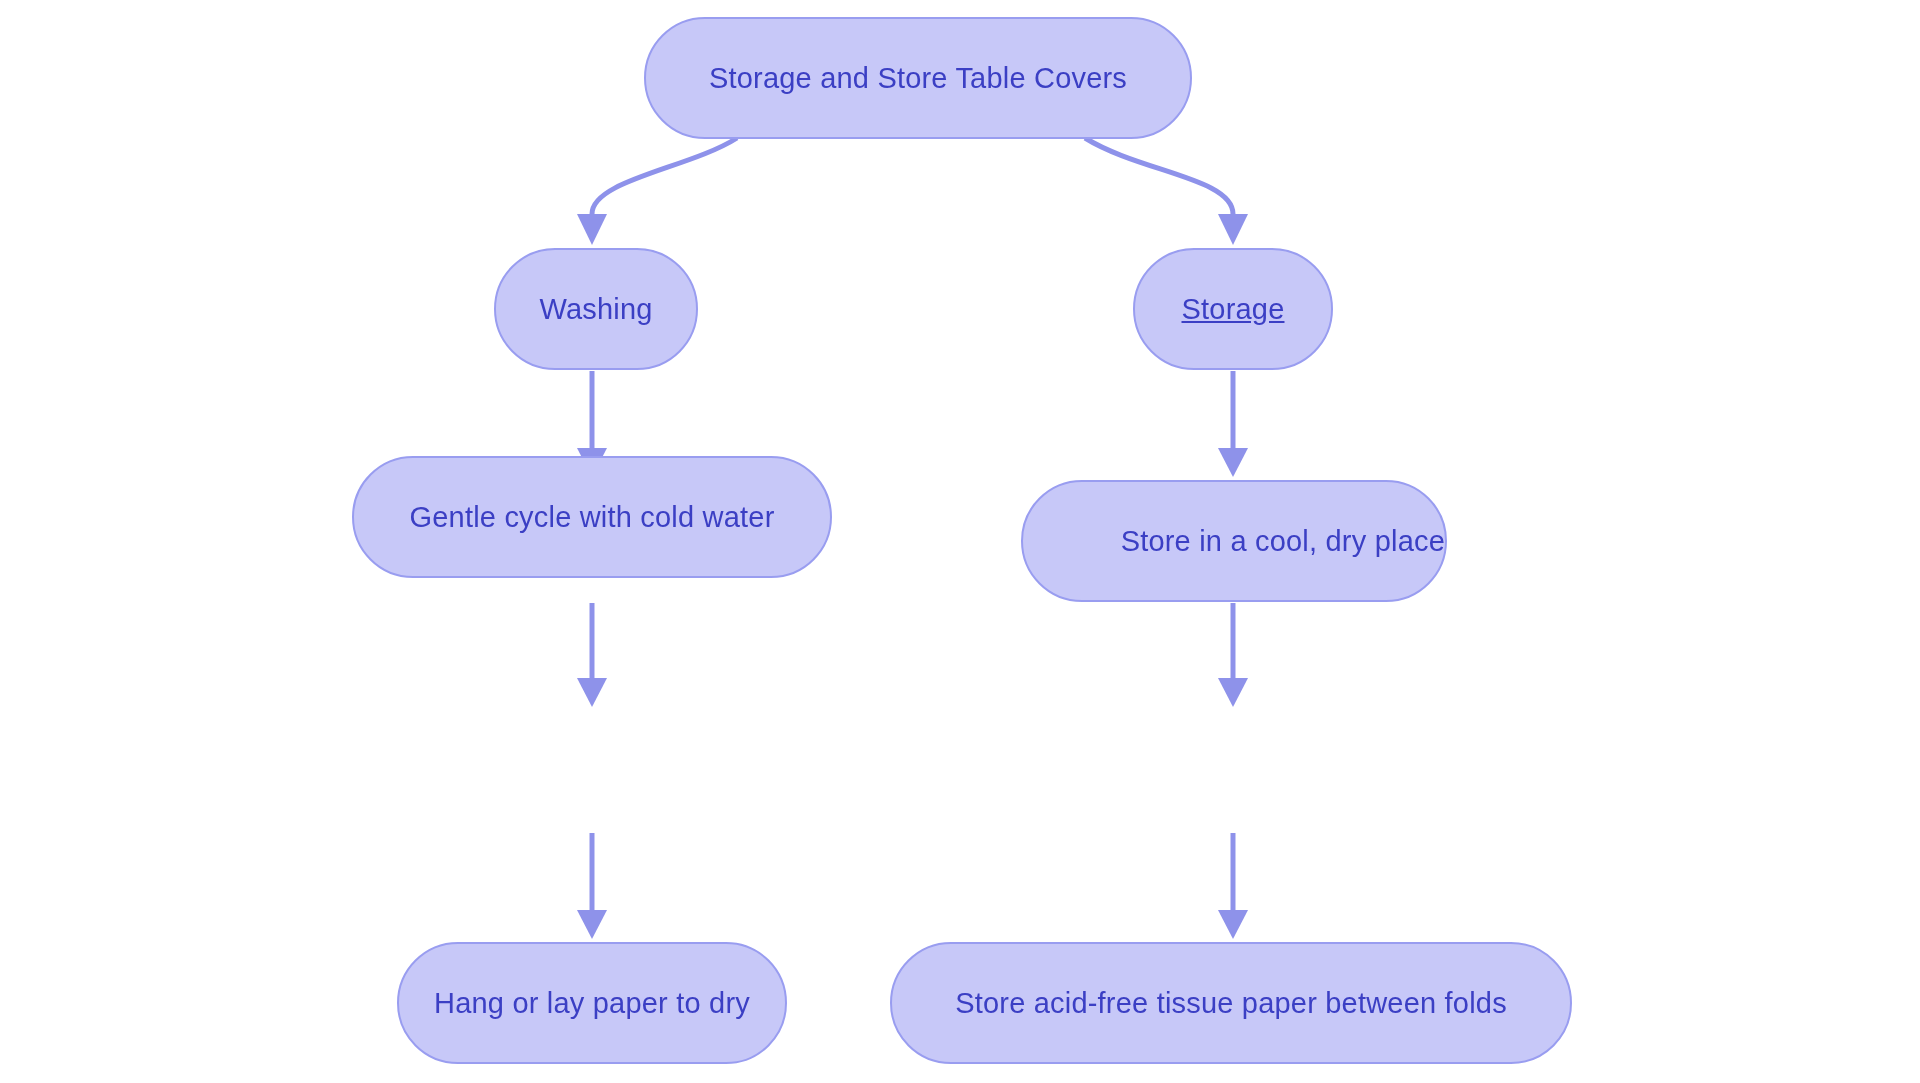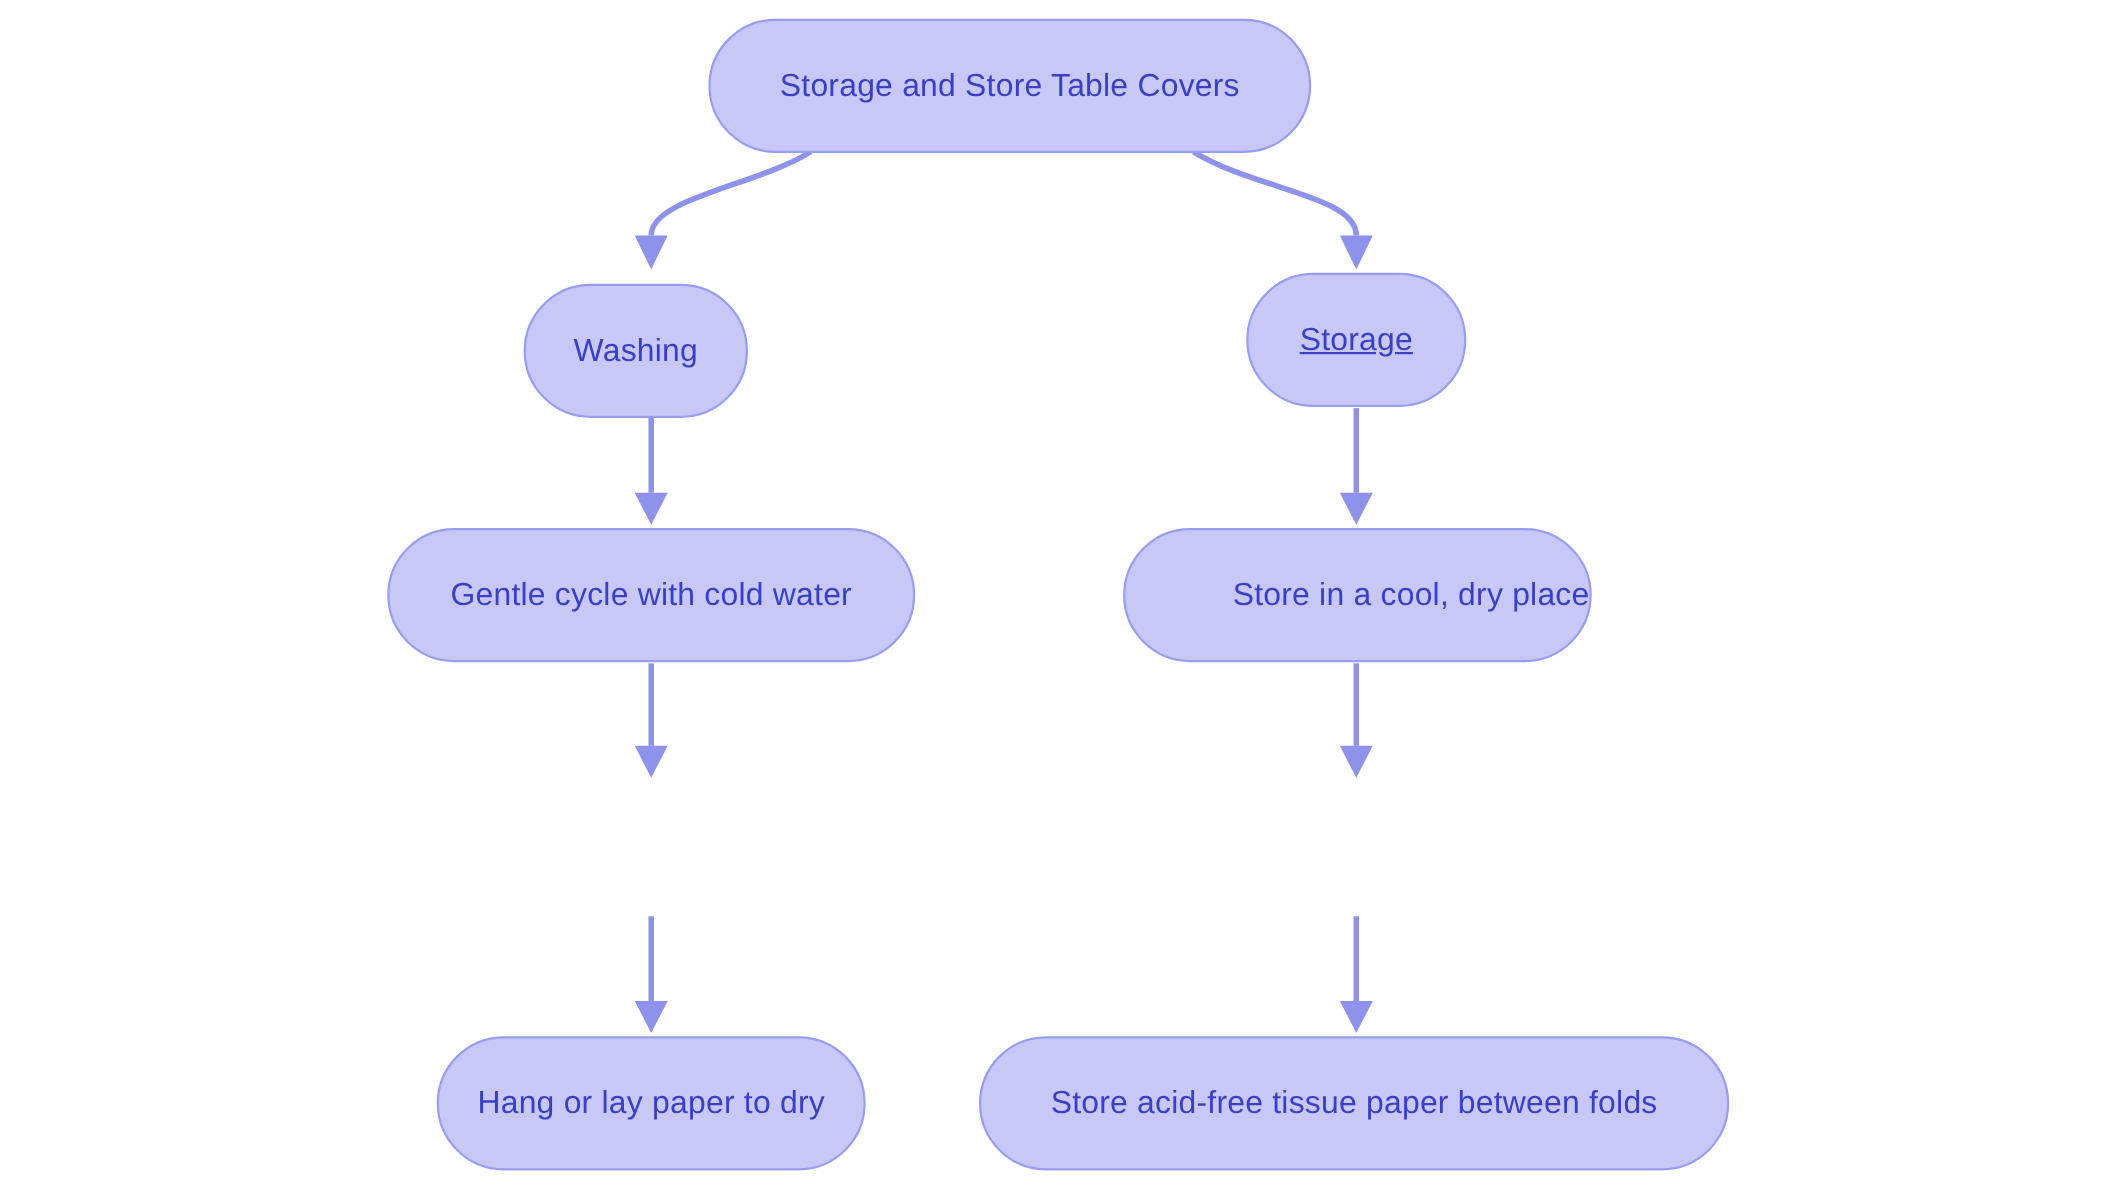--- a/index.html
+++ b/index.html
@@ -37,23 +37,23 @@
     font-size: 29px;
     display: flex;
     align-items: center;
     justify-content: center;
     text-align: center;
     white-space: nowrap;
     letter-spacing: 0.2px;
   }
   
   .n-root        { left: 644px;  top: 17px;  width: 548px; }
-  .n-washing     { left: 476px;  top: 248px; width: 204px; margin-top: 10px; }
+  .n-washing     { left: 494px;  top: 248px; width: 204px; }
   .n-storage     { left: 1133px; top: 248px; width: 200px; text-decoration: underline; }
-  .n-gentle      { left: 352px;  top: 480px; width: 480px; }
+  .n-gentle      { left: 352px;  top: 456px; width: 480px; }
   .n-storecool   { left: 1021px; top: 480px; width: 426px; justify-content: flex-end; }
   .n-avoid       { left: 460px;  top: 710px; width: 262px; }
   .n-breathable  { left: 985px;  top: 710px; width: 492px; }
   .n-hang        { left: 397px;  top: 942px; width: 390px; }
   .n-place       { left: 890px;  top: 942px; width: 682px; }
 </style>
 </head>
 <body>
 
 <div class="canvas">

